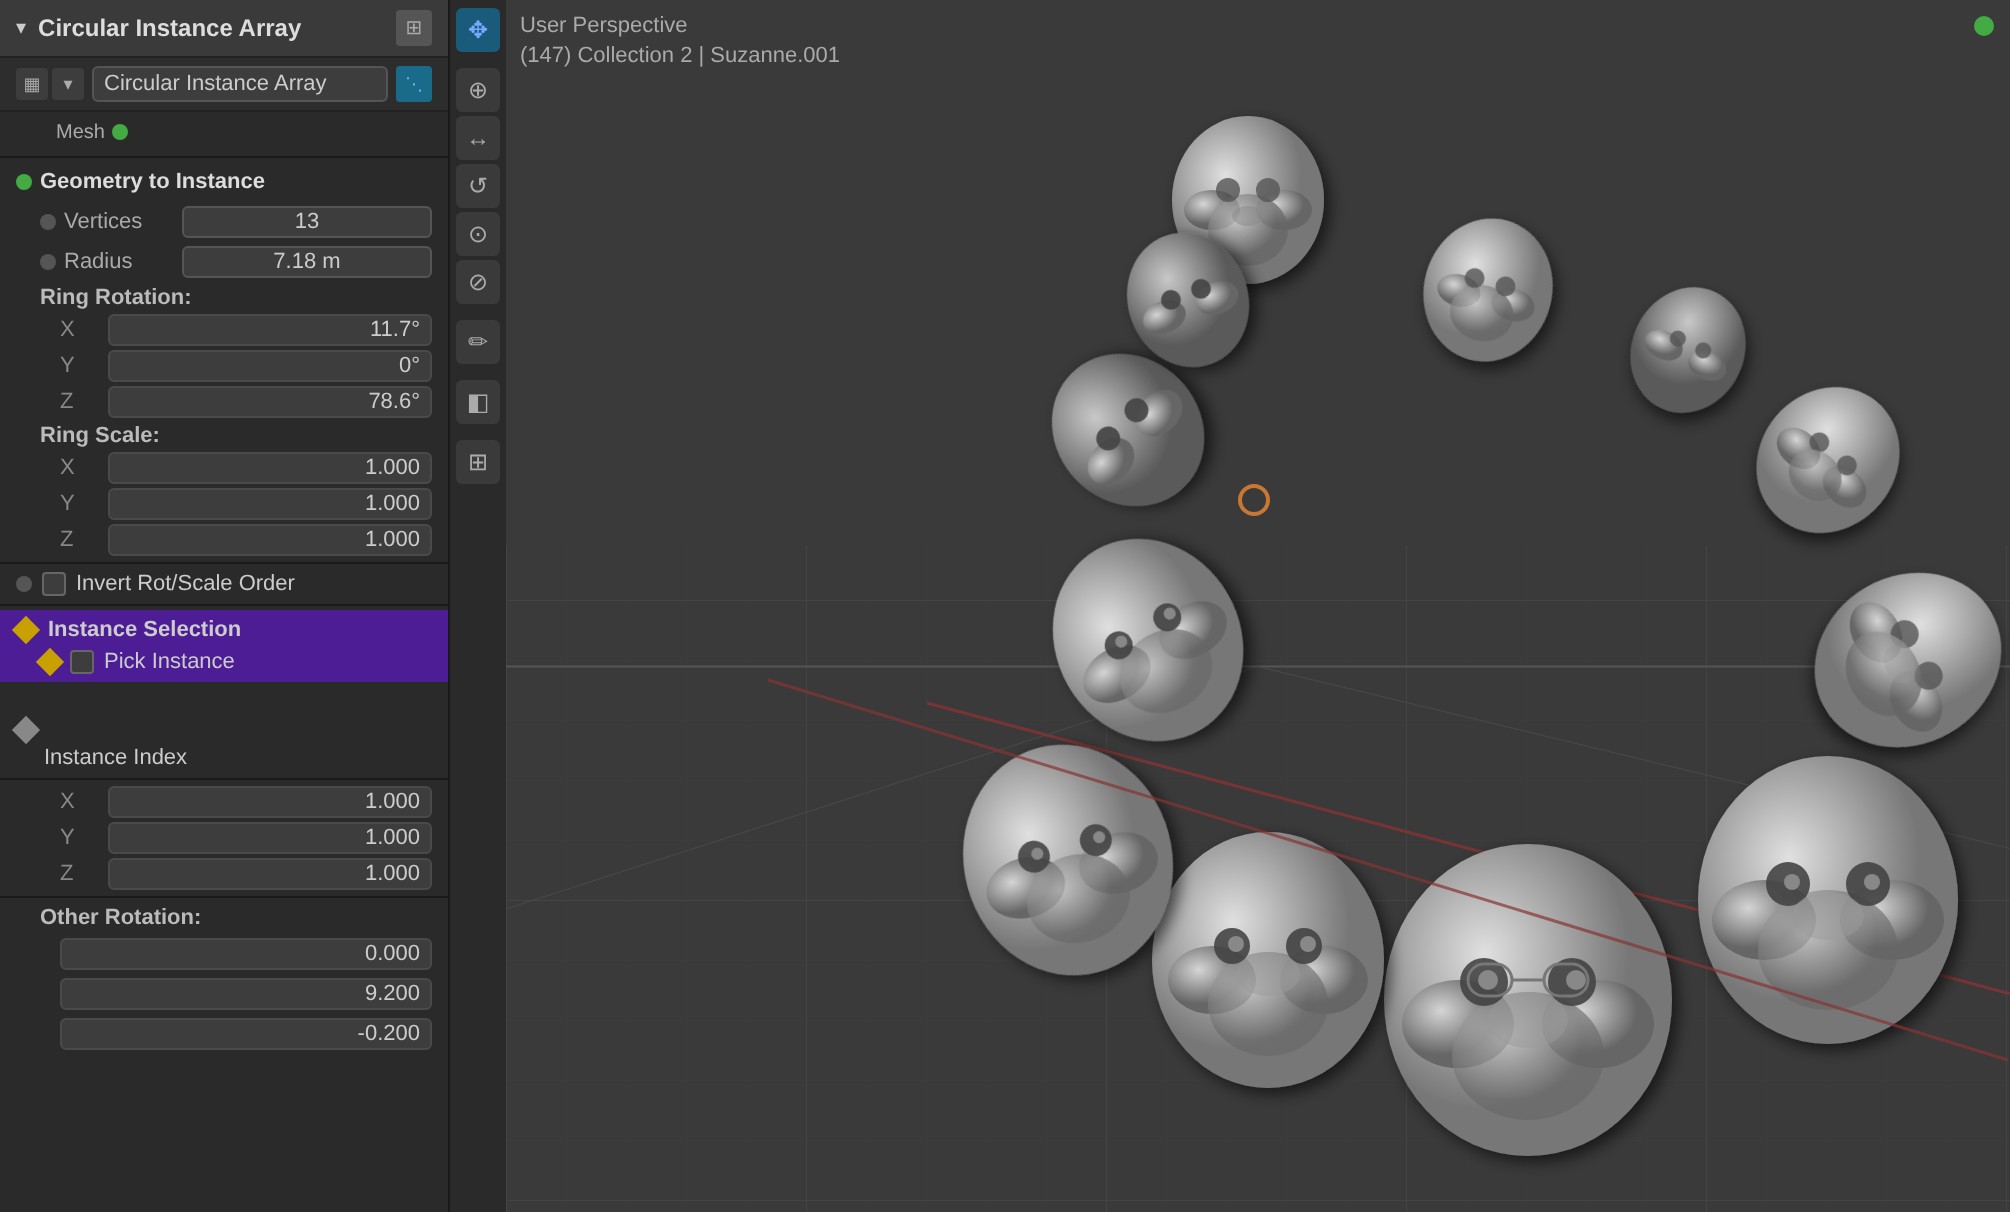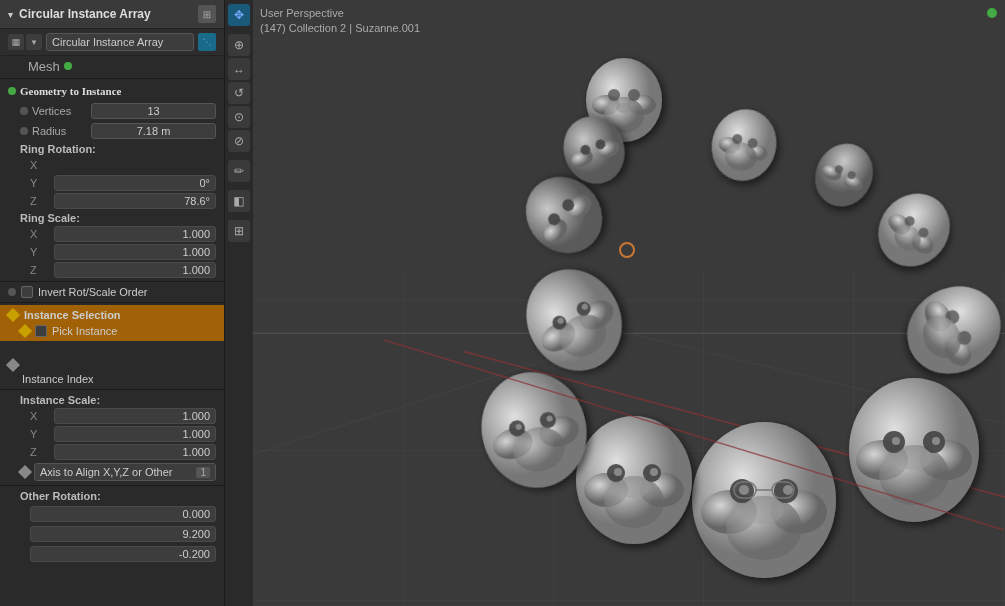--- a/index.html
+++ b/index.html
@@ -101,21 +101,21 @@
       background: #1a6a8a;
       border-radius: 2px;
       display: flex;
       align-items: center;
       justify-content: center;
       color: #7af;
       font-size: 9px;
     }
     .mesh-label {
       color: #aaa;
-      font-size: 13px;
+      font-size: 10px;
     }
     .green-dot {
       width: 8px;
       height: 8px;
       background: #4a4;
       border-radius: 50%;
     }
     .section-row {
       display: flex;
       align-items: center;
@@ -153,21 +153,20 @@
     }
     .section-label {
       color: #ccc;
       font-size: 11px;
       margin-top: 28px;
     }
     .section-label-bold {
       color: #ddd;
       font-size: 11px;
       font-weight: bold;
-      font-family: Liberation Serif, serif;
     }
 
     
     .field-row {
       display: flex;
       align-items: center;
       padding: 1px 8px 1px 20px;
       gap: 4px;
       min-height: 20px;
     }
@@ -263,21 +262,21 @@
     .btn-num {
       background: #555;
       border-radius: 2px;
       padding: 0 4px;
       font-size: 10px;
       color: #aaa;
     }
 
     
     .instance-section {
-      background: #a16207;
+      background: #4c1d95;
       margin: 2px 0;
       padding: 2px 0;
     }
     .instance-header-row {
       display: flex;
       align-items: center;
       padding: 2px 8px;
       gap: 6px;
     }
     .instance-header-label {
@@ -463,20 +462,21 @@
     <div class="dot-gray"></div>
     <span class="field-label">Radius</span>
     <div class="field-value">7.18 m</div>
   </div>
 
   <div class="group-label-row">
     <span class="group-label">Ring Rotation:</span>
   </div>
   <div class="xyz-row">
     <span class="xyz-label">X</span>
+    <div class="xyz-value">11.7°</div>
   </div>
   <div class="xyz-row">
     <span class="xyz-label">Y</span>
     <div class="xyz-value">0°</div>
   </div>
   <div class="xyz-row">
     <span class="xyz-label">Z</span>
     <div class="xyz-value">78.6°</div>
   </div>
 
@@ -518,43 +518,33 @@
     </div>
   </div>
 
   <div class="section-row">
     <div class="diamond-white"></div>
     <span class="section-label">Instance Index</span>
   </div>
 
   <div class="divider-line"></div>
 
-  <div class="group-label-row">
-    <span class="group-label">Instance Scale:</span>
-  </div>
   <div class="xyz-row">
     <span class="xyz-label">X</span>
     <div class="xyz-value">1.000</div>
   </div>
   <div class="xyz-row">
     <span class="xyz-label">Y</span>
     <div class="xyz-value">1.000</div>
   </div>
   <div class="xyz-row">
     <span class="xyz-label">Z</span>
     <div class="xyz-value">1.000</div>
   </div>
 
-  <div class="btn-row">
-    <div class="diamond-white"></div>
-    <div class="btn-field">
-      <span>Axis to Align X,Y,Z or Other</span>
-      <span class="btn-num">1</span>
-    </div>
-  </div>
 
 
   <div class="divider-line"></div>
 
   <div class="group-label-row">
     <span class="group-label">Other Rotation:</span>
   </div>
   <div class="value-only-row">
     <div class="value-only">0.000</div>
   </div>

